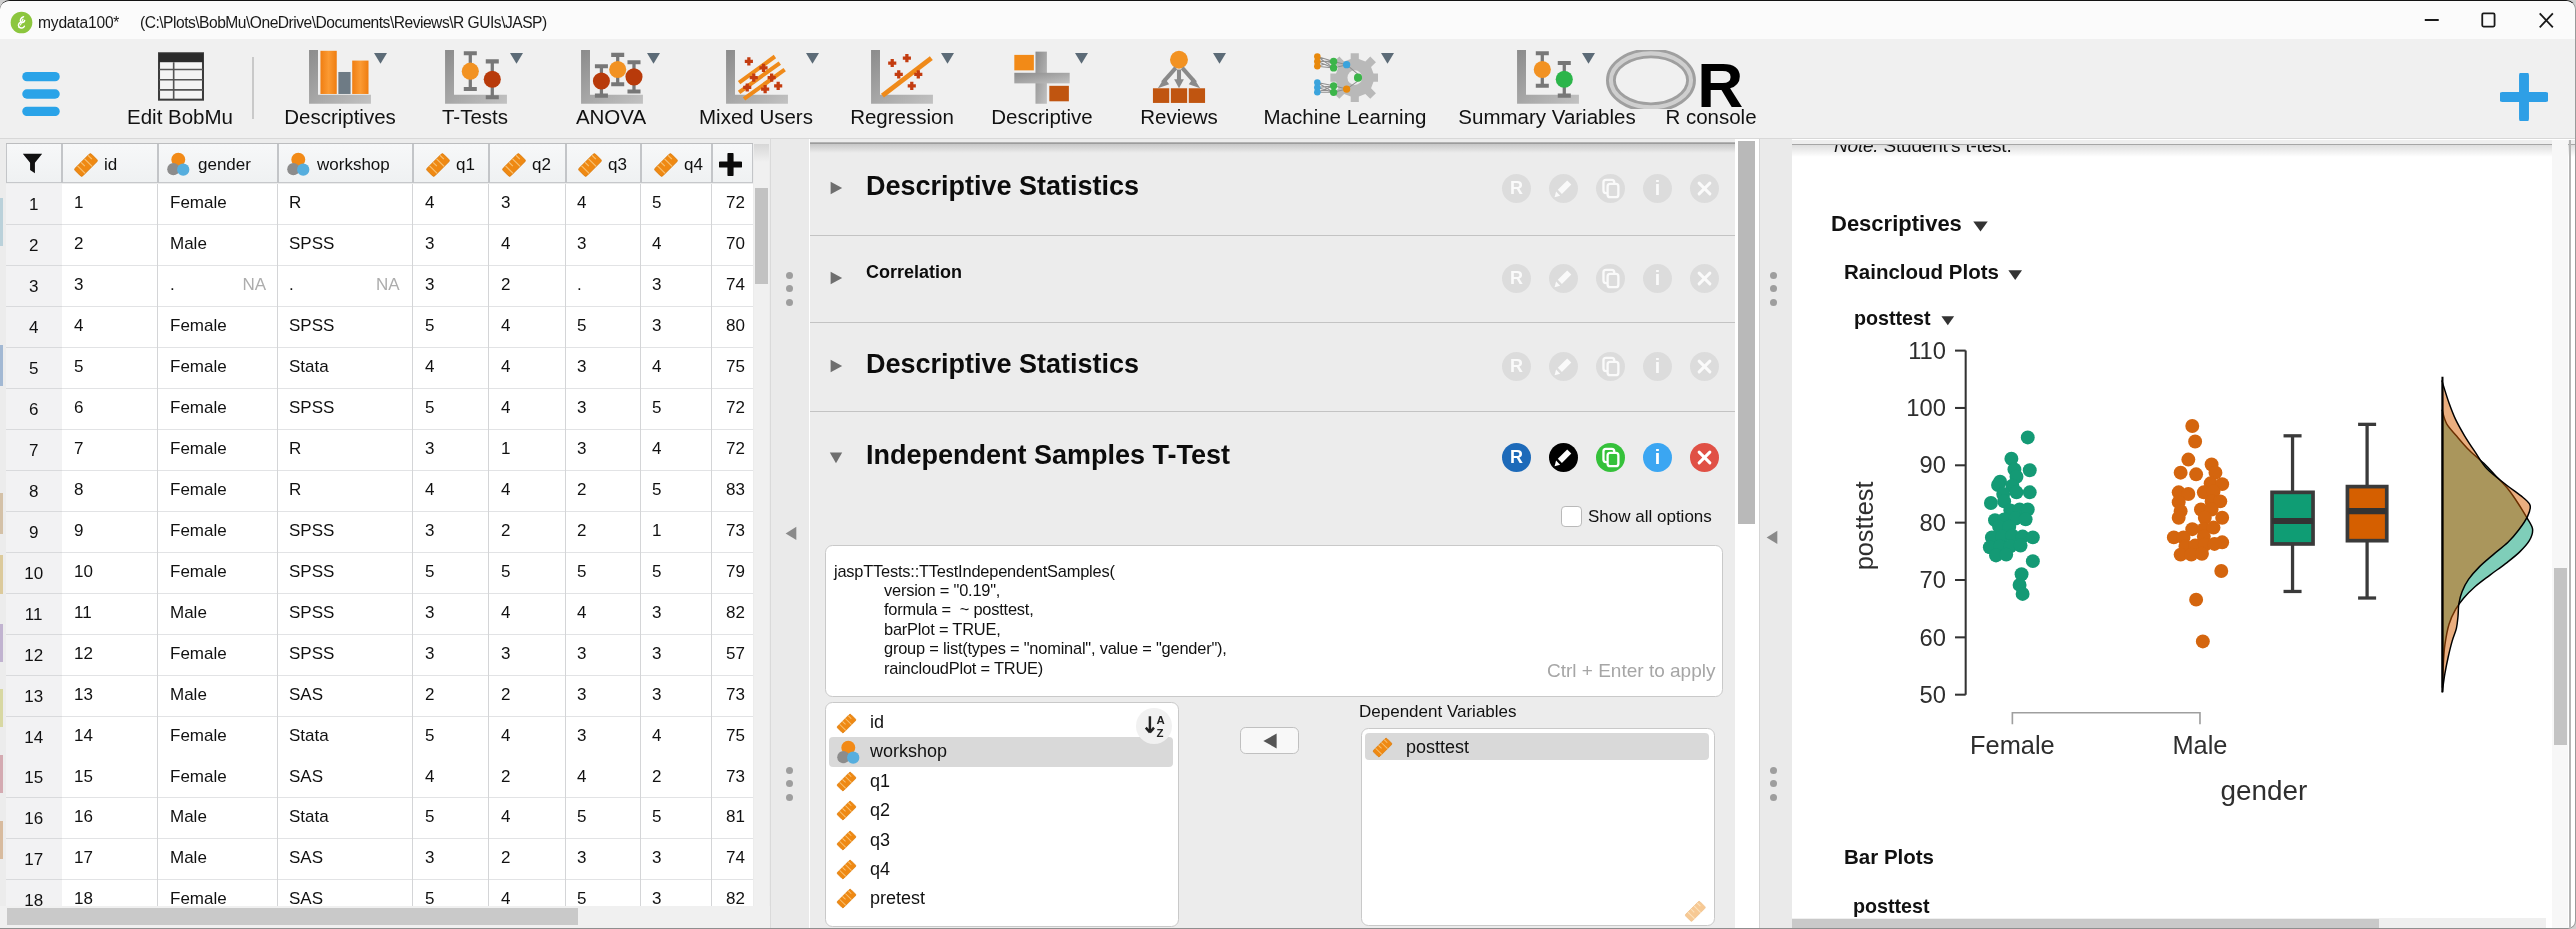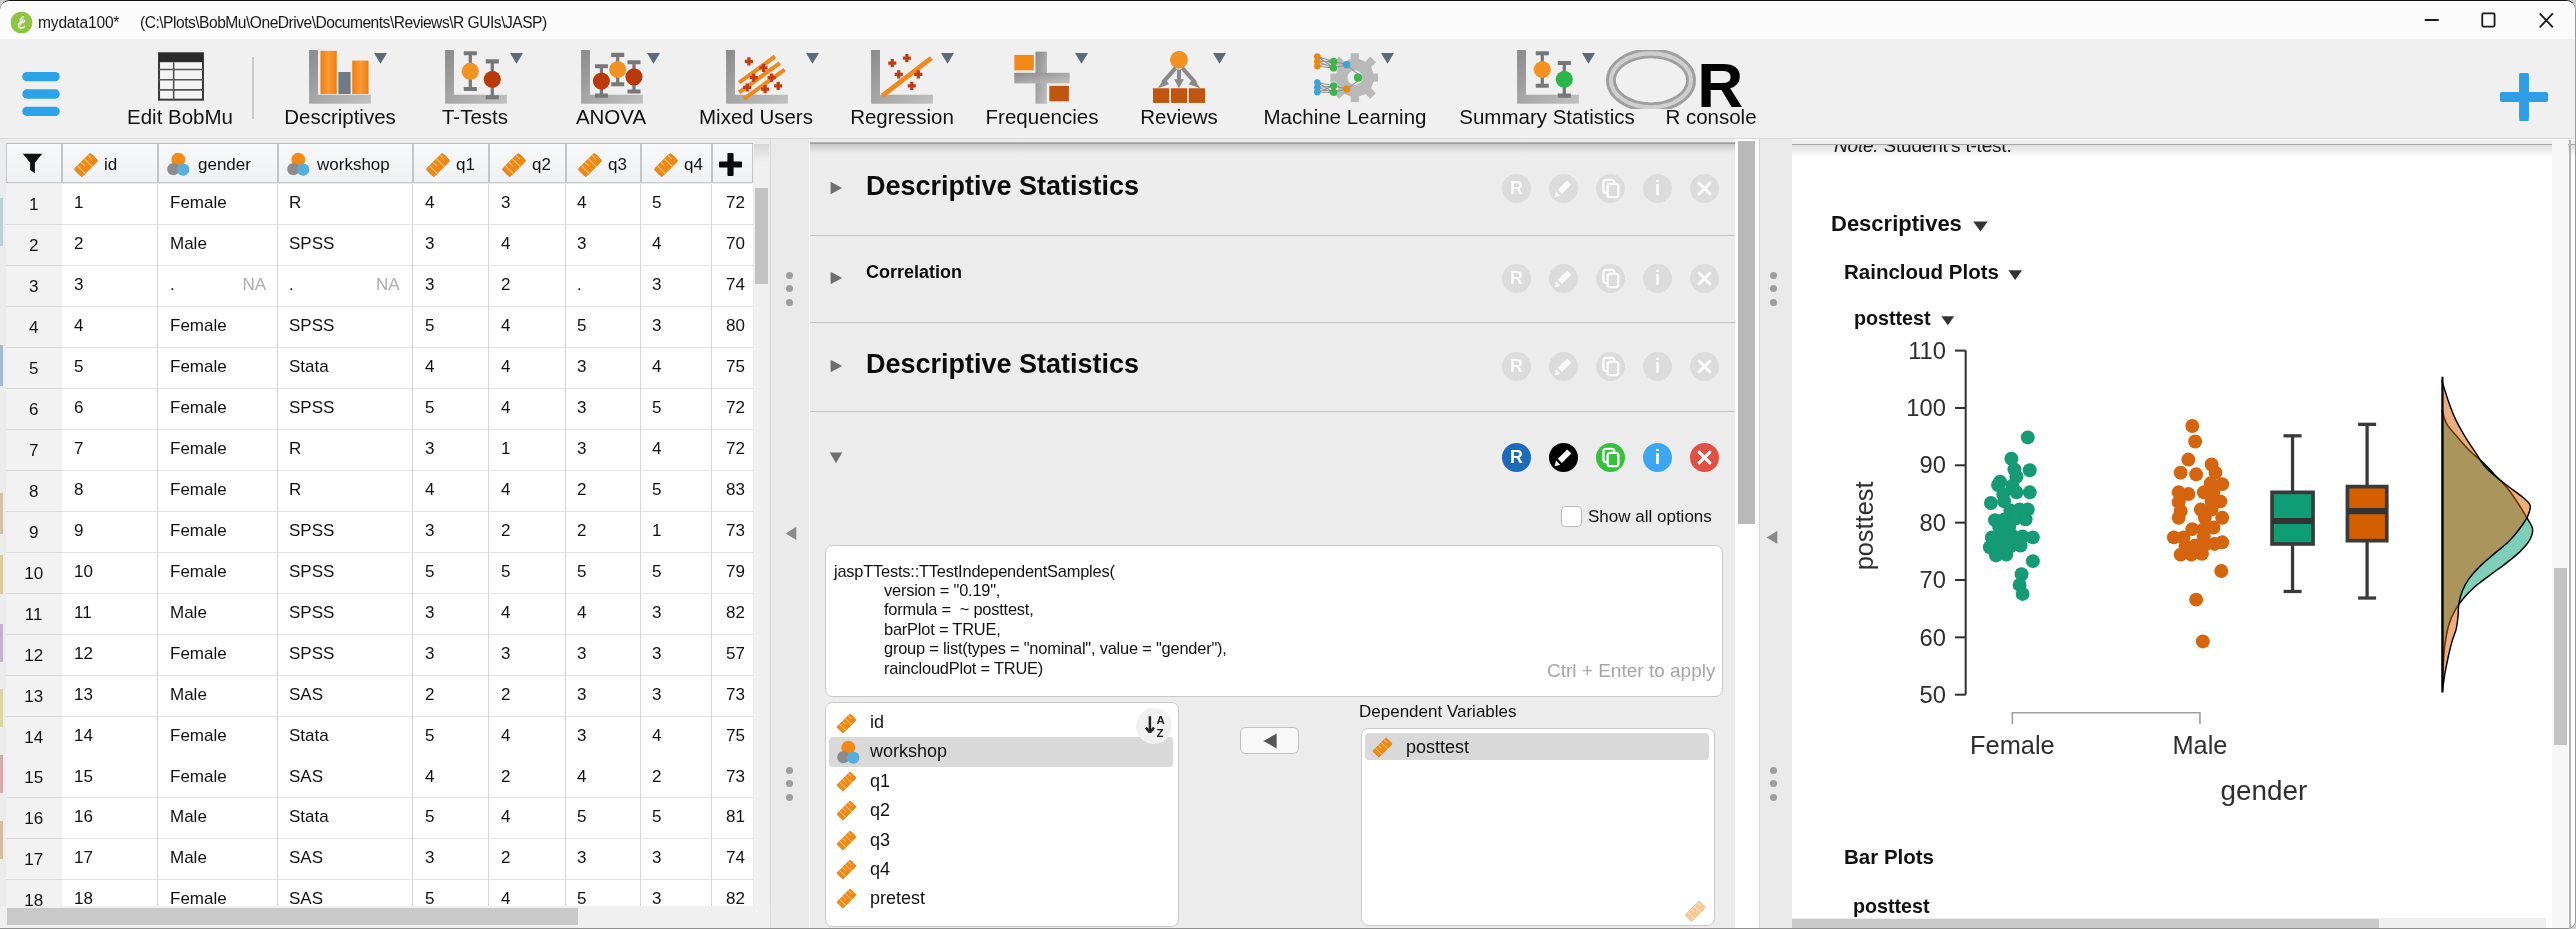--- a/index.html
+++ b/index.html
@@ -213,21 +213,21 @@
 </linearGradient>
 </defs>
 <rect x="32" y="2" width="14" height="64" fill="url(#gg)"></rect>
 <rect x="6" y="28" width="68" height="13" fill="url(#gg)"></rect>
 <rect x="6" y="6" width="24" height="19" fill="#f28a17"></rect>
 <rect x="49" y="44" width="24" height="19" fill="#c05510"></rect>
 </svg>
     <svg class="abs" style="left:1075px;top:52px" width="13" height="10.7" viewBox="0 0 16 13">
       <path d="M0 0 L16 0 L8 13 Z" fill="#5c6b77"></path>
     </svg>
-    <div class="abs tl" style="left:1042px;top:104px;width:246px;margin-left:-123px;text-align:center;font-size:20.5px;color:#111;">Frequencies</div>
+    <div class="abs tl" style="left:1042px;top:104px;width:246px;margin-left:-123px;text-align:center;font-size:20.5px;color:#111;">Descriptive</div>
 <svg class="abs" style="left:1146px;top:49px" width="66" height="57" viewBox="0 0 80 70">
       <defs>
 <linearGradient id="gg" x1="0" y1="0" x2="1" y2="1">
 <stop offset="0" stop-color="#8b8b8b"></stop>
           <stop offset="1" stop-color="#c2c2c2"></stop>
 </linearGradient>
 <linearGradient id="ob" x1="0" y1="0" x2="1" y2="0">
 <stop offset="0" stop-color="#f07e12"></stop>
           <stop offset="0.5" stop-color="#fb9a33"></stop>
           <stop offset="1" stop-color="#ef7d10"></stop>
@@ -317,21 +317,21 @@
       </g>
       <g stroke="#777" stroke-width="5">
         <line x1="52" y1="16" x2="68" y2="16"></line>
         <line x1="52" y1="56" x2="68" y2="56"></line>
       </g>
       <circle cx="60" cy="36" r="10.5" fill="#2cb54a"></circle>
     </svg>
     <svg class="abs" style="left:1582px;top:52px" width="13" height="10.7" viewBox="0 0 16 13">
       <path d="M0 0 L16 0 L8 13 Z" fill="#5c6b77"></path>
     </svg>
-    <div class="abs tl" style="left:1547px;top:104px;width:246px;margin-left:-123px;text-align:center;font-size:20.5px;color:#111;">Summary Statistics</div>
+    <div class="abs tl" style="left:1547px;top:104px;width:246px;margin-left:-123px;text-align:center;font-size:20.5px;color:#111;">Summary Variables</div>
 <svg class="abs" style="left:1606px;top:49px" width="139" height="59" viewBox="0 0 170 72">
 <ellipse cx="55" cy="37" rx="49" ry="33" fill="none" stroke="#9f9f9f" stroke-width="12"></ellipse>
 <ellipse cx="55" cy="37" rx="49" ry="33" fill="none" stroke="#cfcfcf" stroke-width="5"></ellipse>
 <text x="168" y="70" text-anchor="end" font-family="Liberation Sans,sans-serif" font-weight="bold" font-size="78" fill="#000">R</text>
 </svg>
 <div class="abs tl" style="left:1711px;top:104px;width:246px;margin-left:-123px;text-align:center;font-size:20.5px;color:#111;">R console</div>
 <svg class="abs" style="left:2500px;top:72px" width="48" height="48" viewBox="0 0 58 58">
 <path d="M29 3 V55 M3 29 H55" stroke="#2e9fe6" stroke-width="12" stroke-linecap="round"></path>
 </svg>
 <div class="abs" style="left:0;top:138px;width:770px;height:792px;background:#ececec;overflow:hidden;"></div>
@@ -826,20 +826,21 @@
       </svg></div>
     <div class="abs" style="left:1643px;top:351px;width:29px;height:29px;border-radius:14.8px;background:#dcdcdc;">
       <div style="width:29px;height:29px;text-align:center;line-height:29px;font-size:19.7px;font-weight:bold;color:#fafafa;">i</div>
     </div>
     <div class="abs" style="left:1690px;top:351px;width:29px;height:29px;border-radius:14.8px;background:#dcdcdc;"><svg width="29" height="29" viewBox="0 0 35 35">
         <path d="M11 11 L24 24 M24 11 L11 24" stroke="#fafafa" stroke-width="3.6" stroke-linecap="round"></path>
       </svg></div>
 <svg class="abs" style="left:829px;top:449px" width="14" height="14" viewBox="0 0 17 17">
       <path d="M1 3 L16 3 L8.5 16 Z" fill="#6f6f6f"></path>
     </svg>
+    <div class="abs tl" style="left:866px;top:439px;font-size:27px;font-weight:bold;color:#0c0c0c;">Independent Samples T-Test</div>
 <div class="abs" style="left:1502px;top:442px;width:29px;height:29px;border-radius:14.8px;background:#1d6ab9;">
       <div style="width:29px;height:29px;text-align:center;line-height:29px;font-size:18px;font-weight:bold;color:#fff;">R</div>
     </div>
 <div class="abs" style="left:1549px;top:442px;width:29px;height:29px;border-radius:14.8px;background:#000;"><svg width="29" height="29" viewBox="0 0 35 35">
         <g transform="rotate(45 17 17)">
           <rect x="14" y="7" width="7" height="16" fill="#fff"></rect>
           <path d="M14 26 L21 26 L17.5 32 Z" fill="#fff"></path>
         </g>
       </svg></div>
 <div class="abs" style="left:1596px;top:442px;width:29px;height:29px;border-radius:14.8px;background:#35c13a;"><svg width="29" height="29" viewBox="0 0 35 35">

